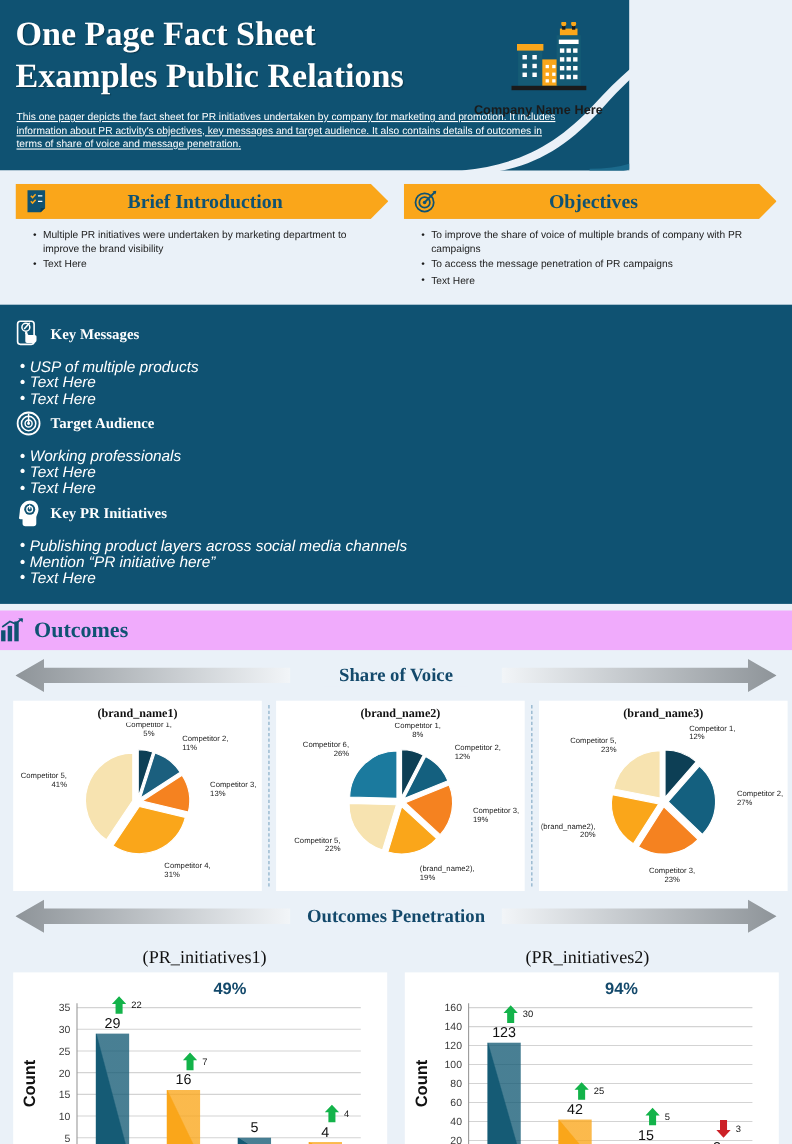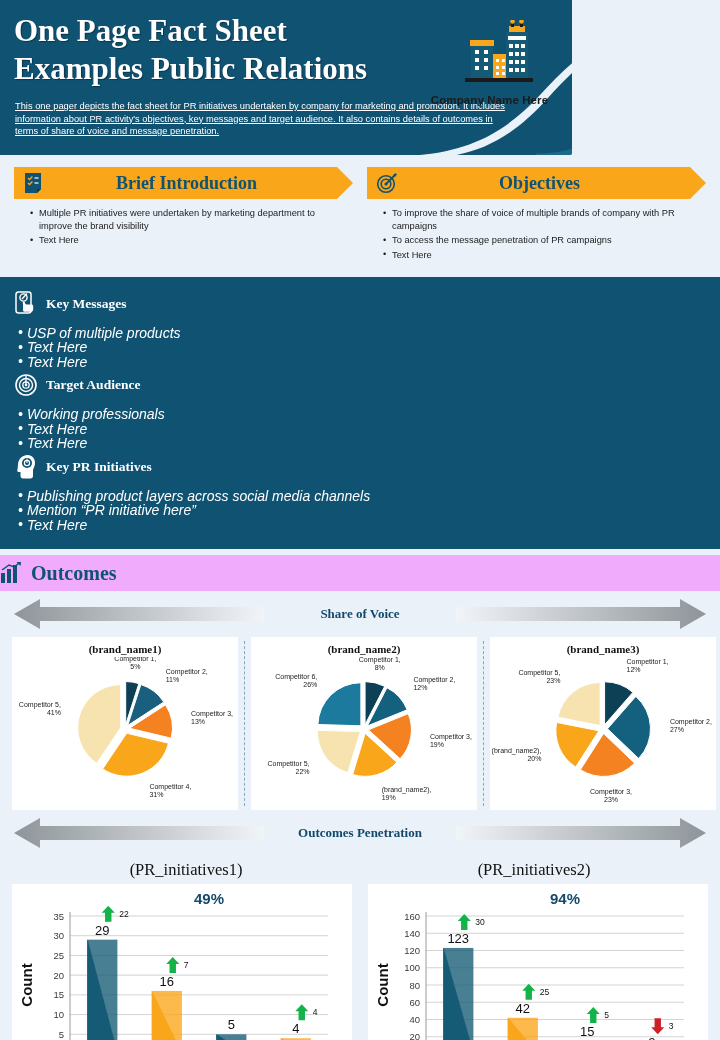--- a/index.html
+++ b/index.html
@@ -58,21 +58,21 @@
 
   
   .outcomes-bar {
     margin-top: 6px; height: 36px; background: #f0abfc; display: flex;
     align-items: center; justify-content: flex-start; gap: 9px;
   }
   .outcomes-bar .oc-title { font-family: "Liberation Serif", serif; font-weight: bold; font-size: 20px; color: #0f5272; }
 
   
   .arrow-row { position: relative; height: 46px; display: flex; align-items: center; justify-content: center; }
-  .arrow-row .arrow-title { font-family: "Liberation Serif", serif; font-weight: bold; font-size: 13px; color: #13496b; z-index: 2; background: #eaf1f8; padding: 0 14px; }
+  .arrow-row .arrow-title { font-family: "Liberation Serif", serif; font-weight: bold; font-size: 17px; color: #13496b; z-index: 2; background: #eaf1f8; padding: 0 14px; }
   .arrow-l, .arrow-r { position: absolute; top: 50%; transform: translateY(-50%); }
   .arrow-l { left: 14px; }
   .arrow-r { right: 14px; }
 
   
   .pie-row { display: flex; padding: 0 12px; gap: 0; }
   .pie-card { flex: 1; background: #ffffff; padding: 6px 2px 8px 2px; position: relative; }
   .pie-sep { width: 0; border-left: 1px dashed #7fa8c4; margin: 4px 6px; }
   .pie-title { text-align: center; font-family: "Liberation Serif", serif; font-weight: bold; font-size: 11px; color: #111; margin-bottom: 2px; }
   .pie-svg-wrap { display: flex; justify-content: center; }

